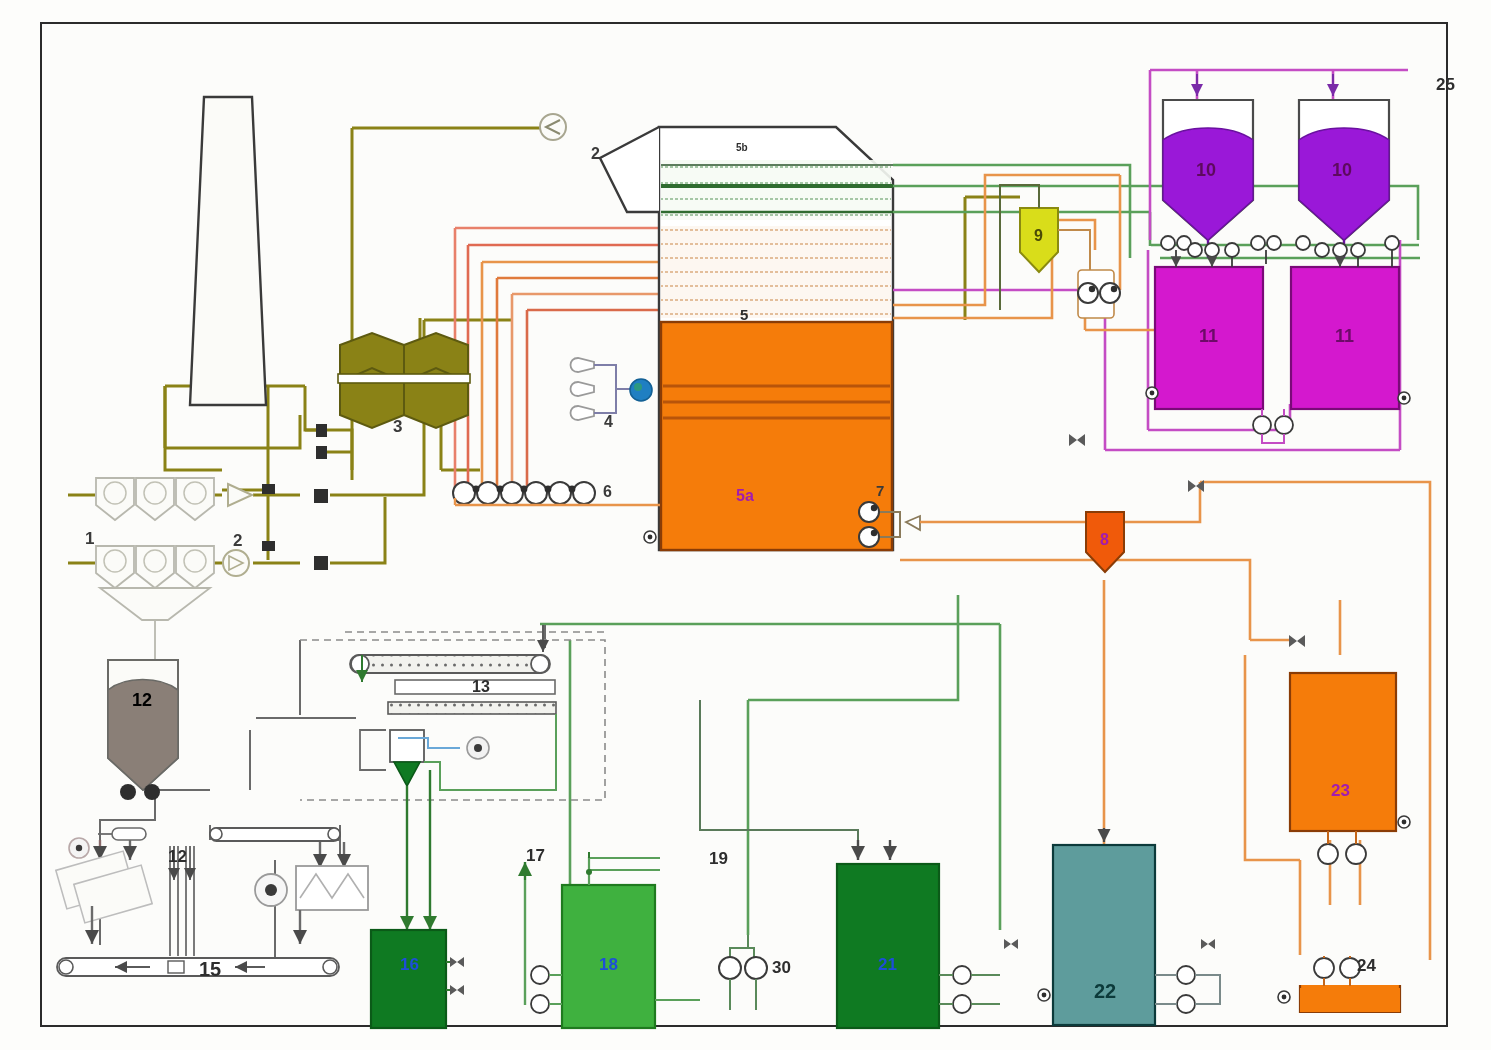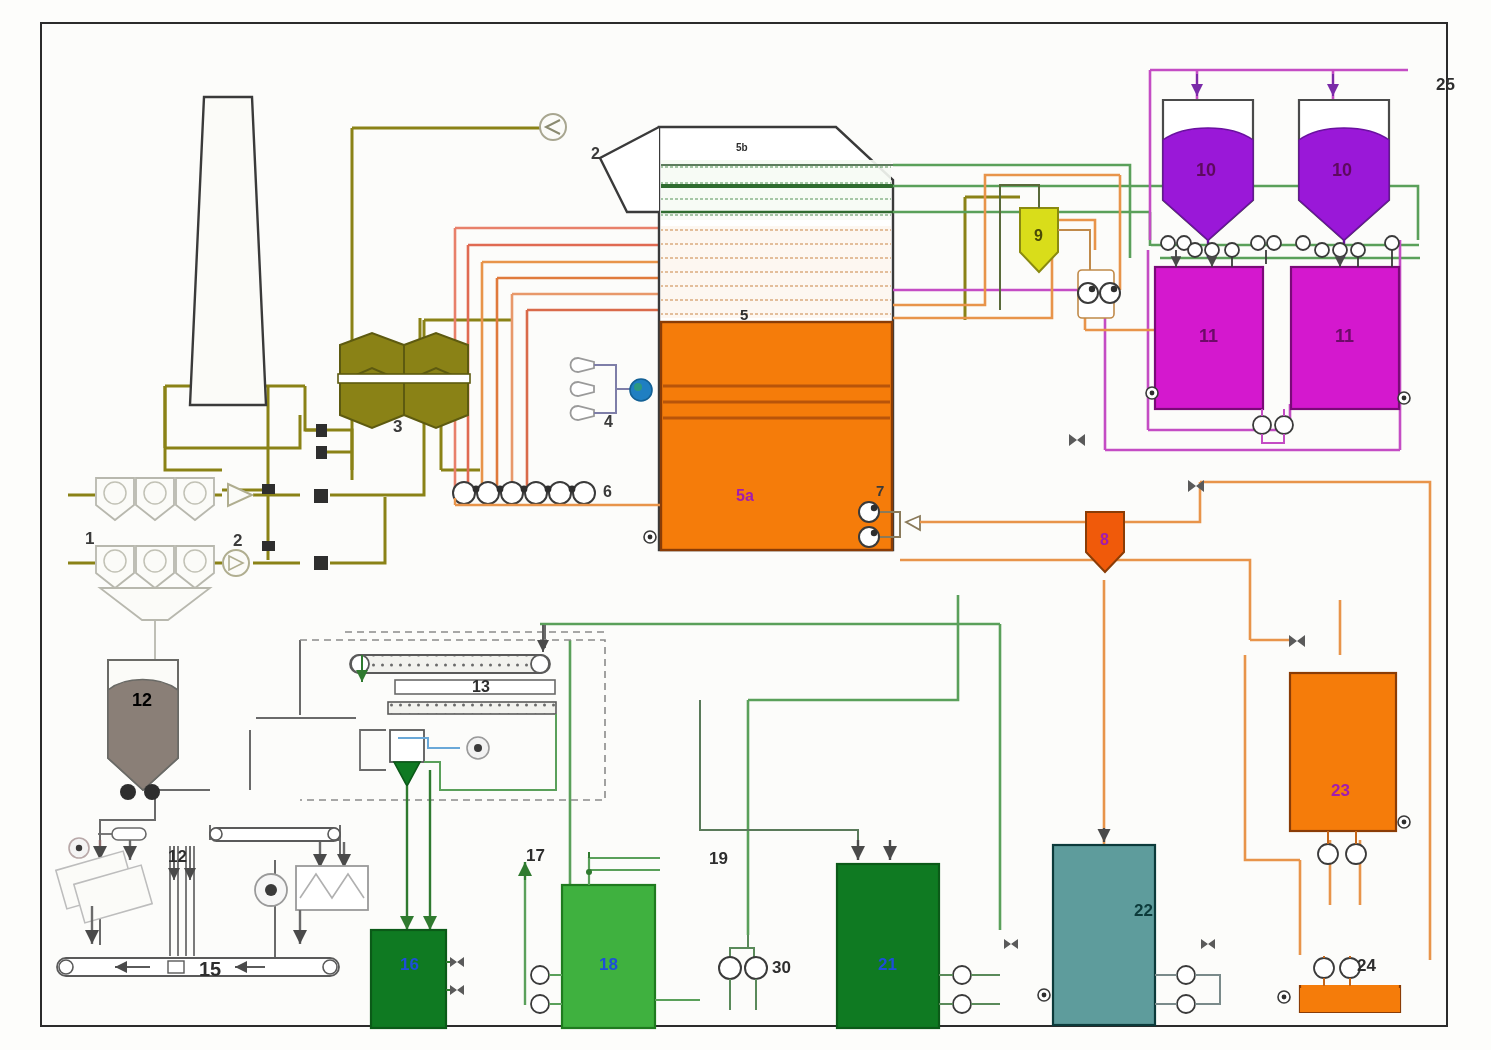--- a/index.html
+++ b/index.html
@@ -563,18 +563,18 @@
   <div class="lbl ongrey" style="left:132px;top:690px;font-size:18px;">12</div>
   <div class="lbl dark" style="left:472px;top:678px;font-size:16px;">13</div>
   <div class="lbl dark" style="left:168px;top:847px;font-size:17px;">12</div>
   <div class="lbl dark" style="left:199px;top:958px;font-size:20px;">15</div>
   <div class="lbl ongreen" style="left:400px;top:955px;font-size:17px;">16</div>
   <div class="lbl dark" style="left:526px;top:846px;font-size:17px;">17</div>
   <div class="lbl ongreen" style="left:599px;top:955px;font-size:17px;">18</div>
   <div class="lbl dark" style="left:709px;top:849px;font-size:17px;">19</div>
   <div class="lbl dark" style="left:772px;top:958px;font-size:17px;">30</div>
   <div class="lbl ongreen" style="left:878px;top:955px;font-size:17px;">21</div>
-  <div class="lbl onteal" style="left:1094px;top:901px;font-size:17px;margin-left:40px;">22</div>
+  <div class="lbl onteal" style="left:1094px;top:980px;font-size:20px;">22</div>
   <div class="lbl onorange" style="left:1331px;top:781px;font-size:17px;">23</div>
   <div class="lbl dark" style="left:1357px;top:956px;font-size:17px;">24</div>
   <div class="lbl dark" style="left:1436px;top:75px;font-size:17px;text-align:right;">25</div>
 
 </div>
 
 </body></html>

